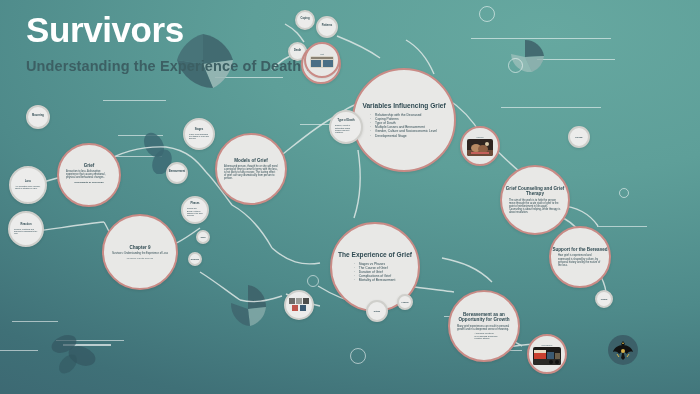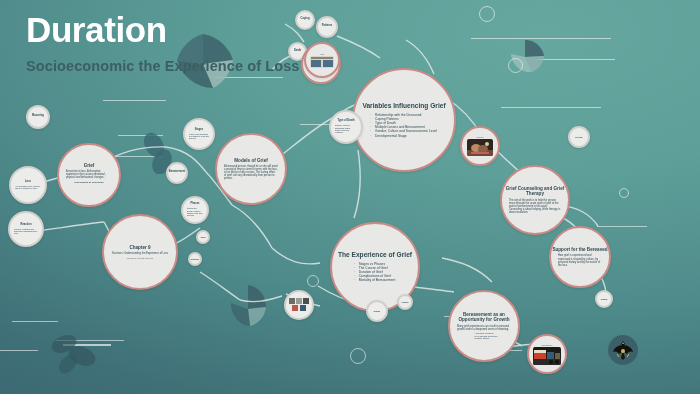--- a/index.html
+++ b/index.html
@@ -173,22 +173,22 @@
       <path d="M366 306 C 378 308, 388 306, 396 302"></path>
     </g>
   </svg>
 
   <div class="ring" style="left:479px; top:6px;  width:16px; height:16px;"></div>
   <div class="ring" style="left:307px; top:275px; width:12px; height:12px;"></div>
   <div class="ring" style="left:350px; top:348px; width:16px; height:16px;"></div>
   <div class="ring" style="left:619px; top:188px; width:10px; height:10px;"></div>
 
   <div class="title-block">
-    <h1>Duration</h1>
-    <h2>Socioeconomic the Experience of Loss</h2>
+    <h1>Survivors</h1>
+    <h2>Understanding the Experience of Death</h2>
   </div>
 
   <div class="node hub" style="left:352px; top:68px; width:104px; height:104px;">
     <div class="n-title">Variables Influencing Grief</div>
     <ul>
       <li>Relationship with the Deceased</li>
       <li>Coping Patterns</li>
       <li>Type of Death</li>
       <li>Multiple Losses and Bereavement</li>
       <li>Gender, Culture and Socioeconomic Level</li>

